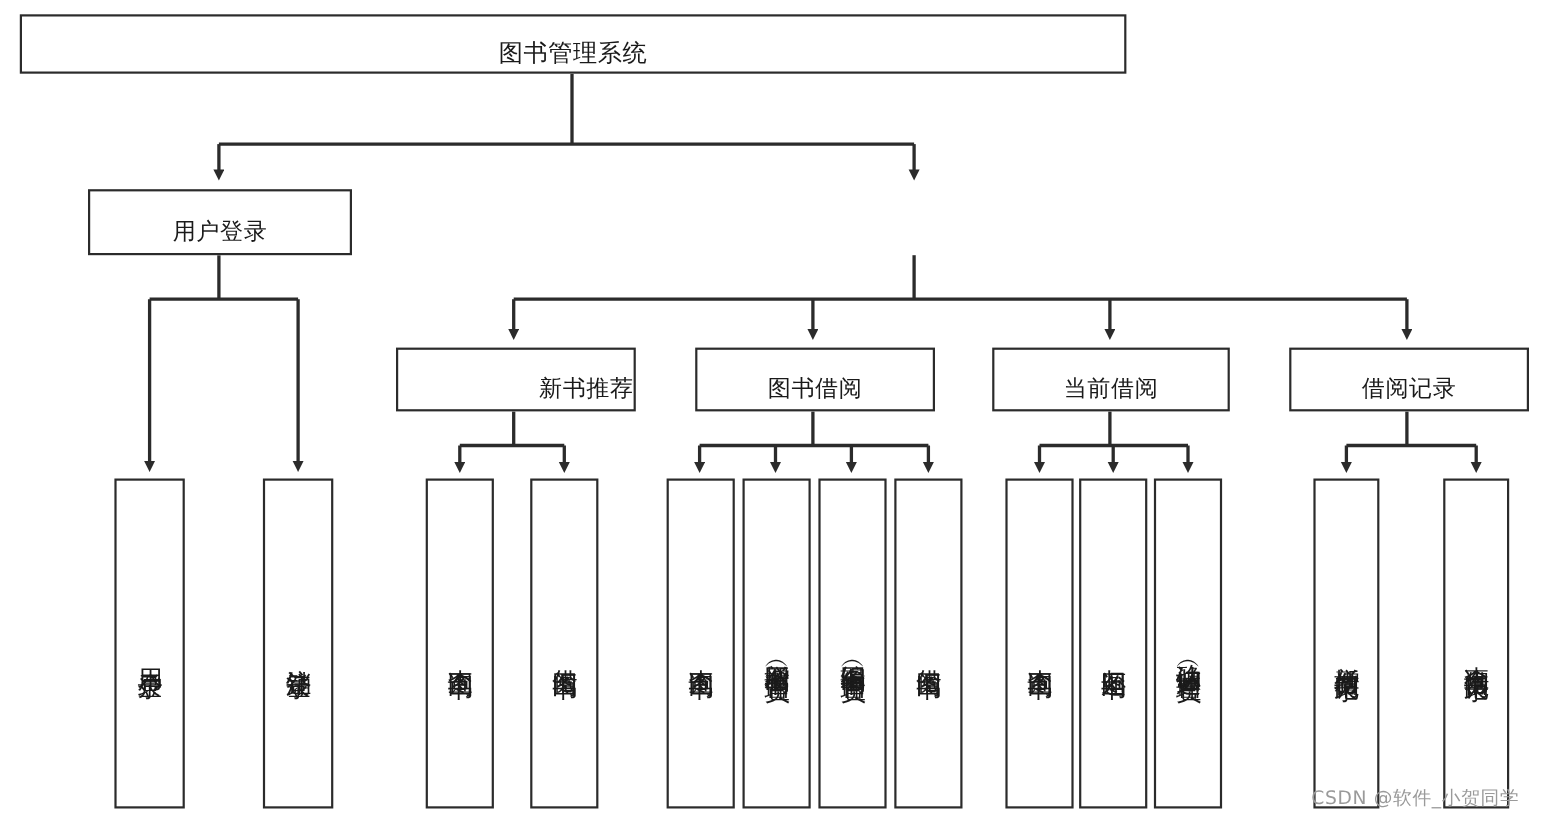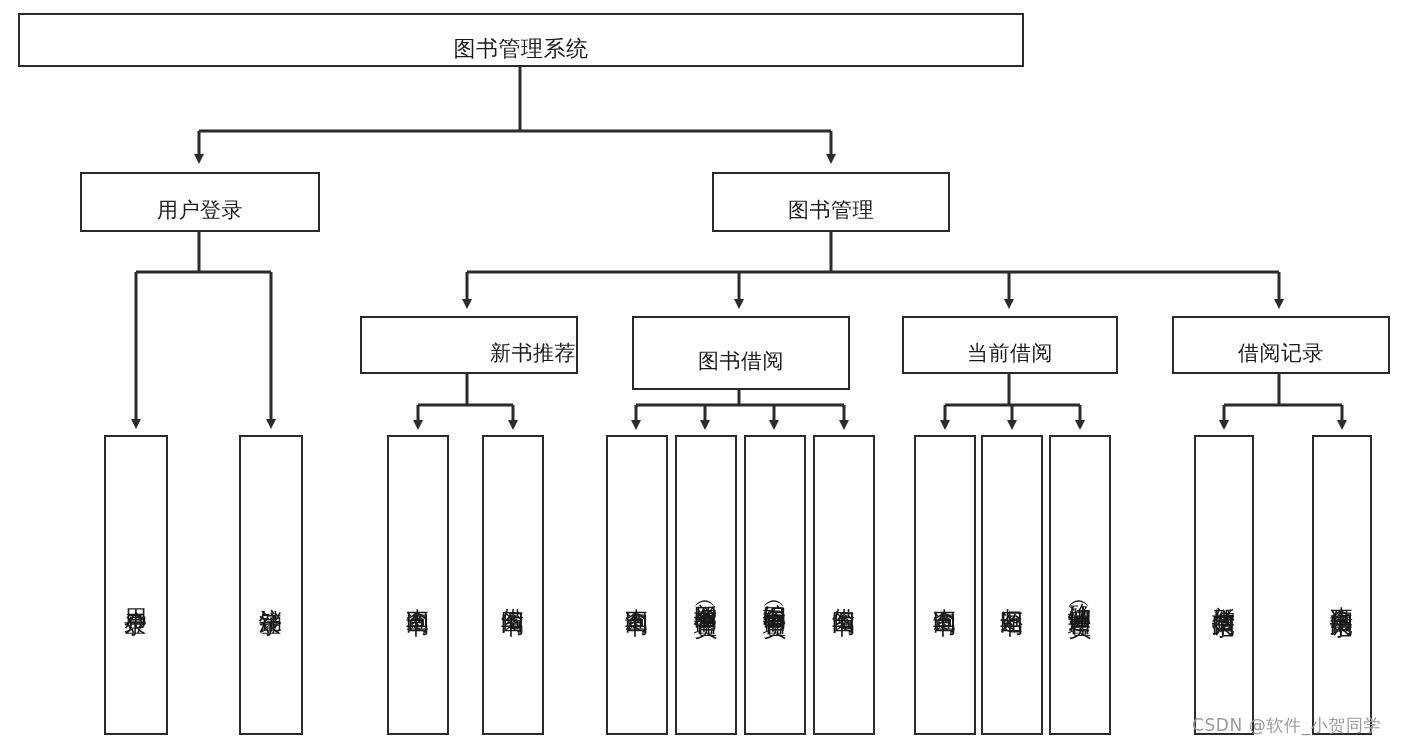--- a/index.html
+++ b/index.html
@@ -129,29 +129,26 @@
   </svg>
 
   <div class="node root horiz" style="left:18px; top:13px; width:1006px; height:54px;">
     <span class="label">图书管理系统</span>
   </div>
 
   <div class="node horiz" style="left:80px; top:172px; width:240px; height:60px;">
     <span class="label">用户登录</span>
   </div>
 
-  <div class="node horiz" style="left:712px; top:172px; width:238px; height:60px;">
-    <span class="label">图书管理</span>
-  </div>
 
   <div class="node horiz" style="left:360px; top:316px; width:218px; height:58px;justify-content:flex-end;">
     <span class="label">新书推荐</span>
   </div>
 
-  <div class="node horiz" style="left:632px; top:316px; width:218px; height:74px;">
+  <div class="node horiz" style="left:632px; top:316px; width:218px; height:58px;">
     <span class="label">图书借阅</span>
   </div>
 
   <div class="node horiz" style="left:902px; top:316px; width:216px; height:58px;">
     <span class="label">当前借阅</span>
   </div>
 
   <div class="node horiz" style="left:1172px; top:316px; width:218px; height:58px;">
     <span class="label">借阅记录</span>
   </div>

